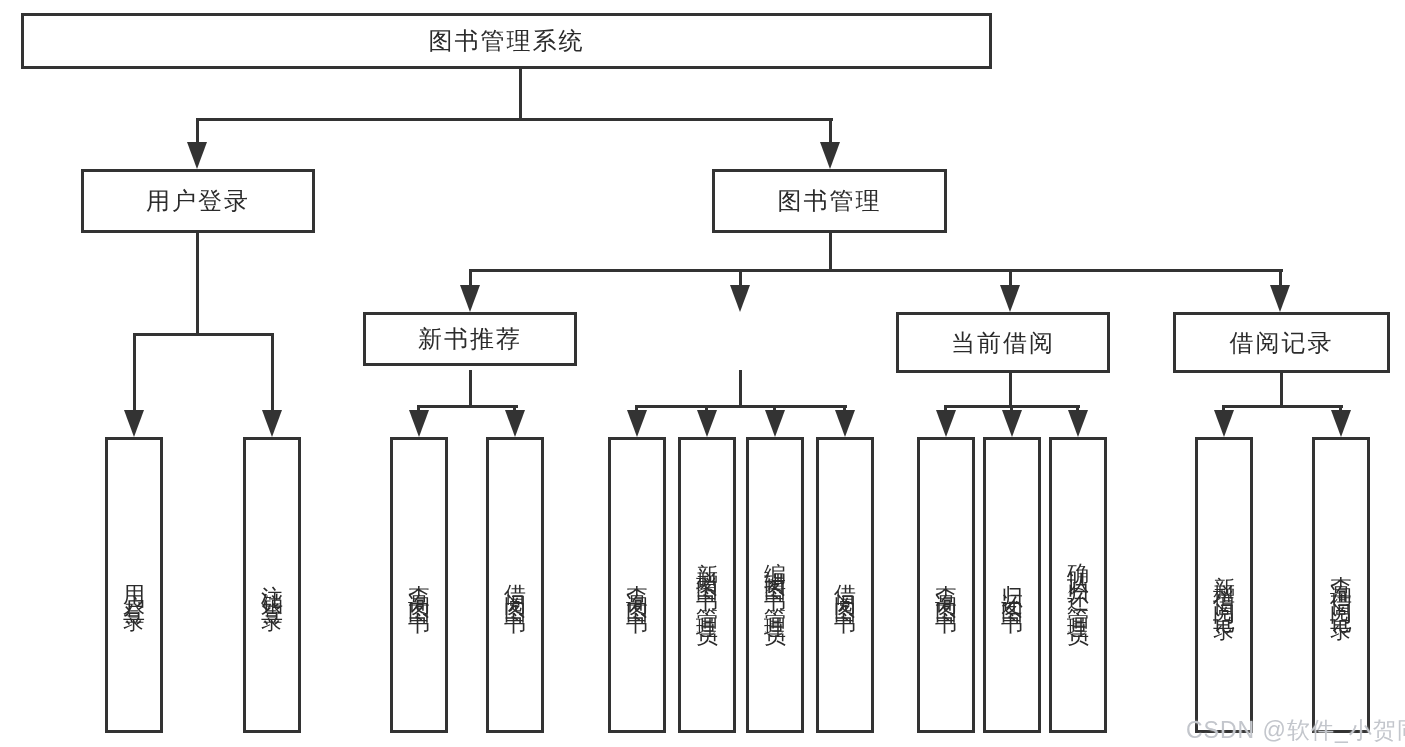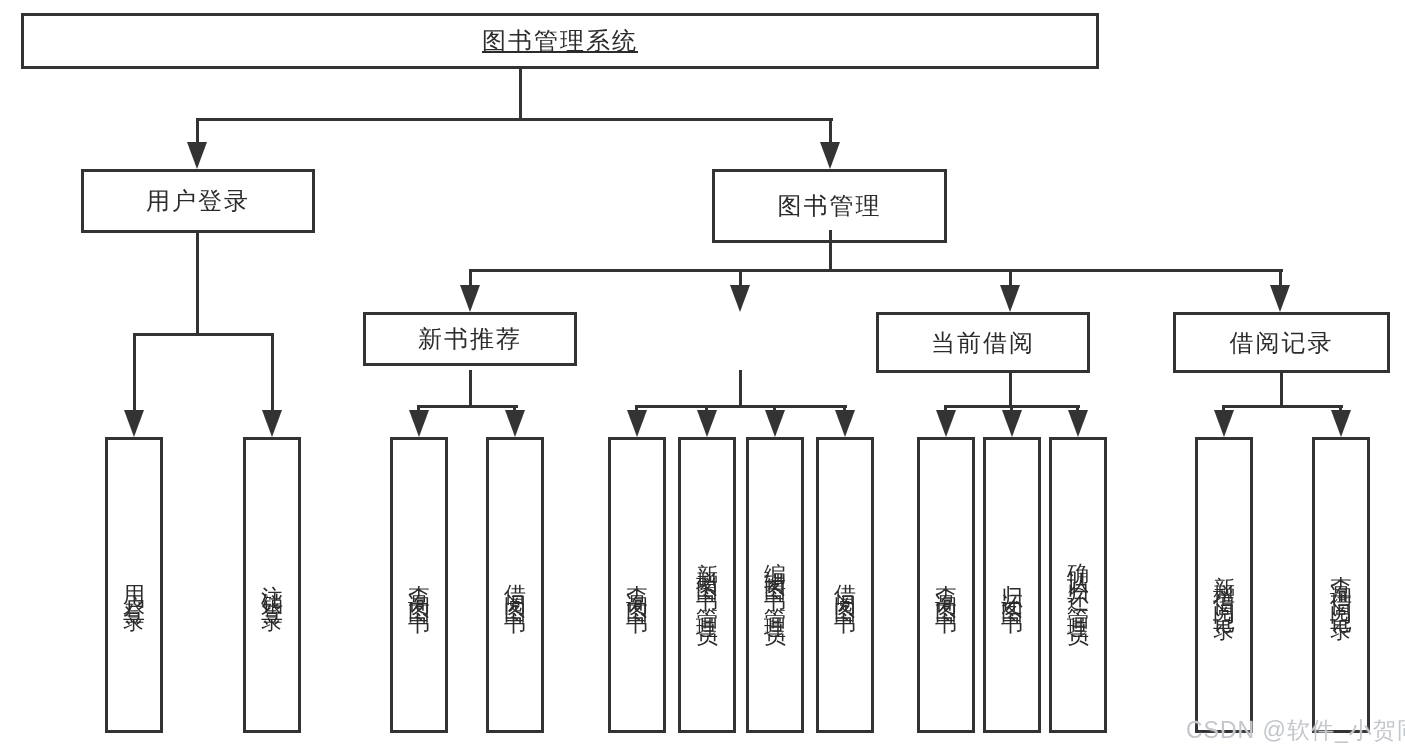--- a/index.html
+++ b/index.html
@@ -49,52 +49,52 @@
     letter-spacing:1px;
     white-space:nowrap;
     text-shadow:0 0 2px rgba(255,255,255,.8);
   }
 </style>
 </head>
 <body>
 
 <div class="canvas">
 
-  <div class="box h" style="left:21px;top:13px;width:1078px;height:56px;text-decoration:underline;">图书管理系统</div>
+  <div class="box h" style="left:21px;top:13px;width:971px;height:56px;">图书管理系统</div>
 
   <div class="ln" style="left:519px;top:66px;width:3px;height:54px;"></div>
   <div class="ln" style="left:196px;top:118px;width:637px;height:3px;"></div>
   <div class="ln" style="left:196px;top:118px;width:3px;height:26px;"></div>
   <div class="ar" style="left:187px;top:142px;"></div>
   <div class="ln" style="left:829px;top:118px;width:3px;height:26px;"></div>
   <div class="ar" style="left:820px;top:142px;"></div>
 
   <div class="box h" style="left:81px;top:169px;width:234px;height:64px;">用户登录</div>
-  <div class="box h" style="left:712px;top:169px;width:235px;height:74px;">图书管理</div>
+  <div class="box h" style="left:712px;top:169px;width:235px;height:64px;">图书管理</div>
 
   <div class="ln" style="left:196px;top:230px;width:3px;height:106px;"></div>
   <div class="ln" style="left:133px;top:333px;width:141px;height:3px;"></div>
   <div class="ln" style="left:133px;top:333px;width:3px;height:79px;"></div>
   <div class="ar" style="left:124px;top:410px;"></div>
   <div class="ln" style="left:271px;top:333px;width:3px;height:79px;"></div>
   <div class="ar" style="left:262px;top:410px;"></div>
 
   <div class="ln" style="left:829px;top:230px;width:3px;height:42px;"></div>
   <div class="ln" style="left:469px;top:269px;width:814px;height:3px;"></div>
   <div class="ln" style="left:469px;top:269px;width:3px;height:18px;"></div>
   <div class="ar" style="left:460px;top:285px;"></div>
   <div class="ln" style="left:739px;top:269px;width:3px;height:18px;"></div>
   <div class="ar" style="left:730px;top:285px;"></div>
   <div class="ln" style="left:1009px;top:269px;width:3px;height:18px;"></div>
   <div class="ar" style="left:1000px;top:285px;"></div>
   <div class="ln" style="left:1279px;top:269px;width:3px;height:18px;"></div>
   <div class="ar" style="left:1270px;top:285px;"></div>
 
   <div class="box h" style="left:363px;top:312px;width:214px;height:54px;">新书推荐</div>
-  <div class="box h" style="left:876px;top:312px;width:214px;height:61px;">当前借阅</div>
+  <div class="box h" style="left:896px;top:312px;width:214px;height:61px;">当前借阅</div>
   <div class="box h" style="left:1173px;top:312px;width:217px;height:61px;">借阅记录</div>
 
   <div class="ln" style="left:469px;top:370px;width:3px;height:38px;"></div>
   <div class="ln" style="left:418px;top:405px;width:100px;height:3px;"></div>
   <div class="ln" style="left:417px;top:405px;width:3px;height:8px;"></div>
   <div class="ar" style="left:409px;top:410px;"></div>
   <div class="ln" style="left:513px;top:405px;width:3px;height:8px;"></div>
   <div class="ar" style="left:505px;top:410px;"></div>
 
   <div class="ln" style="left:739px;top:370px;width:3px;height:38px;"></div>

